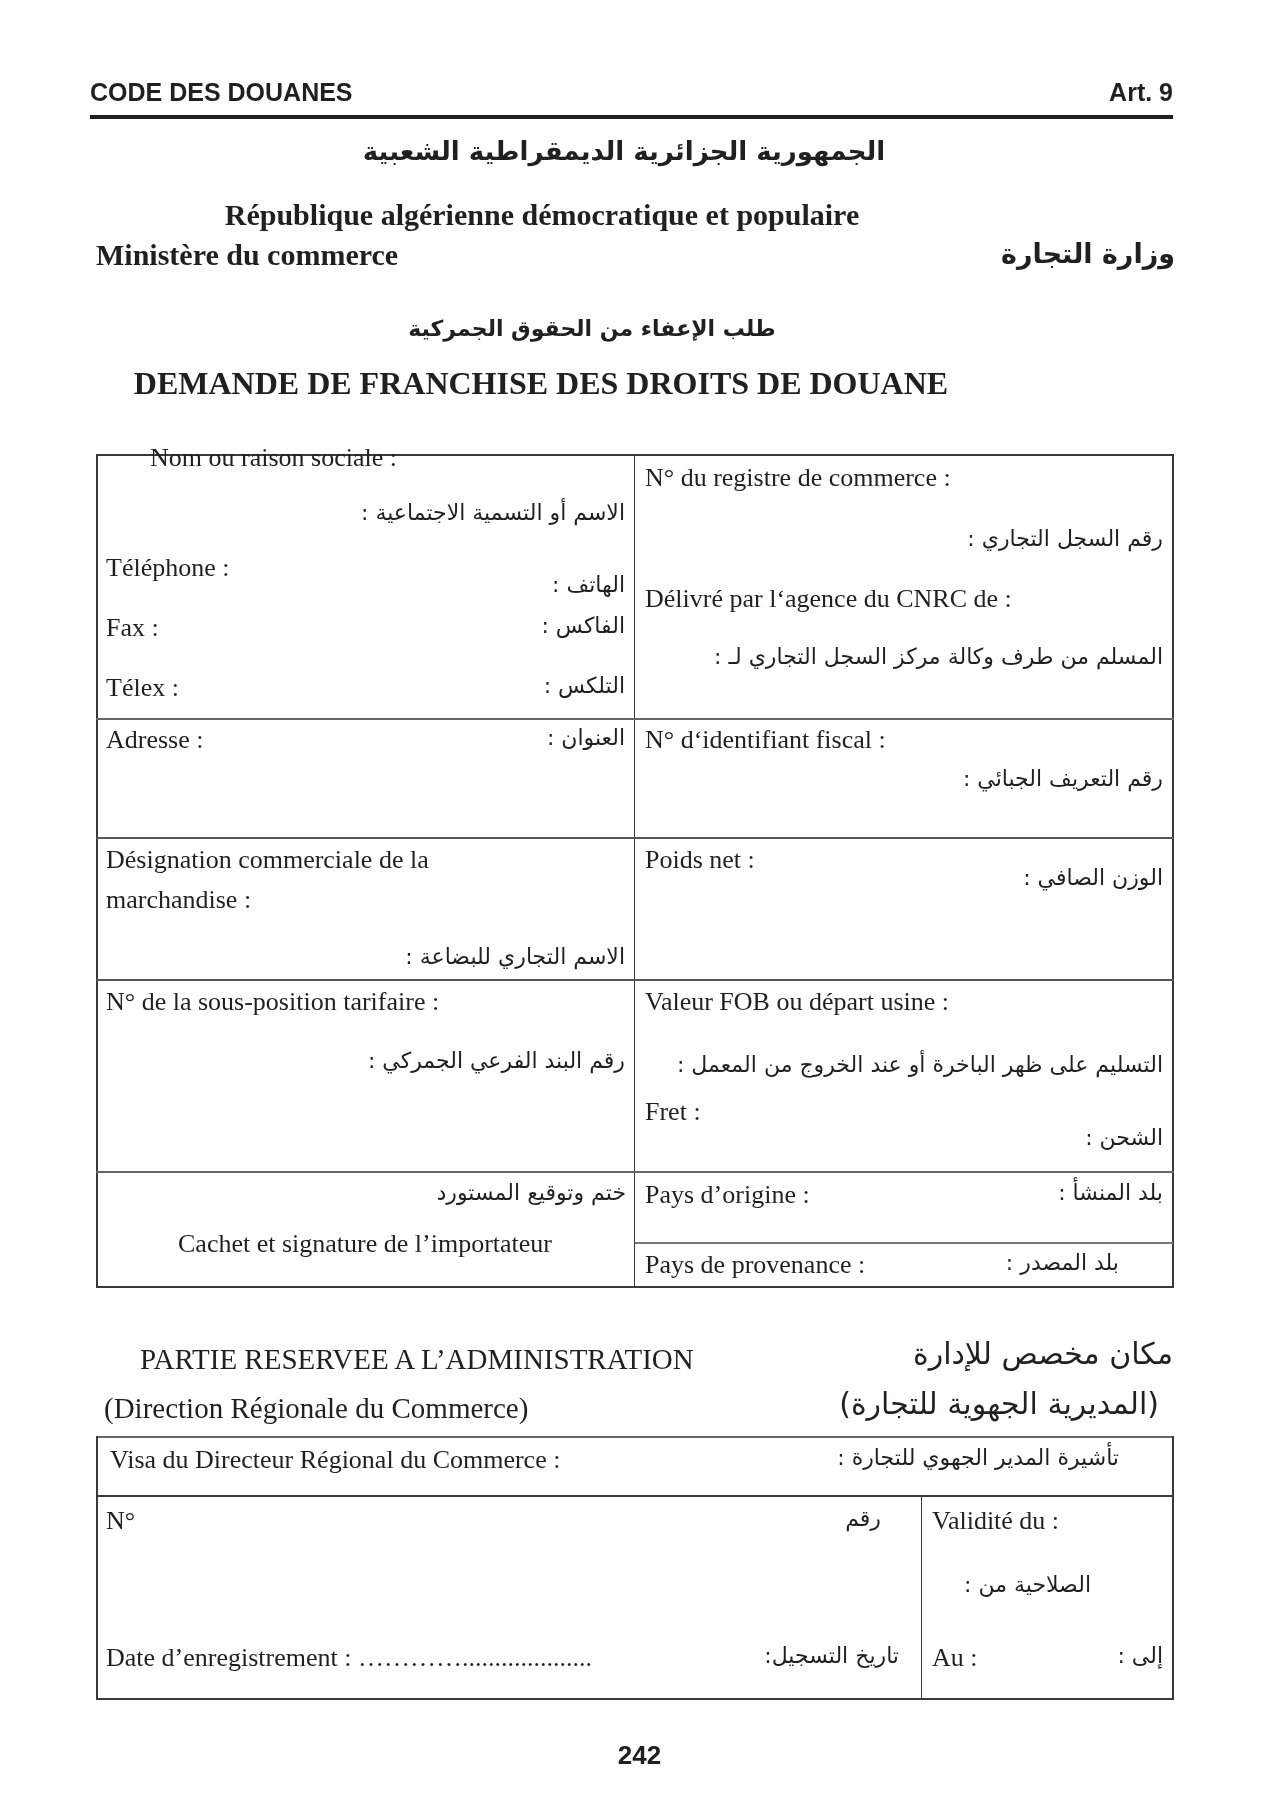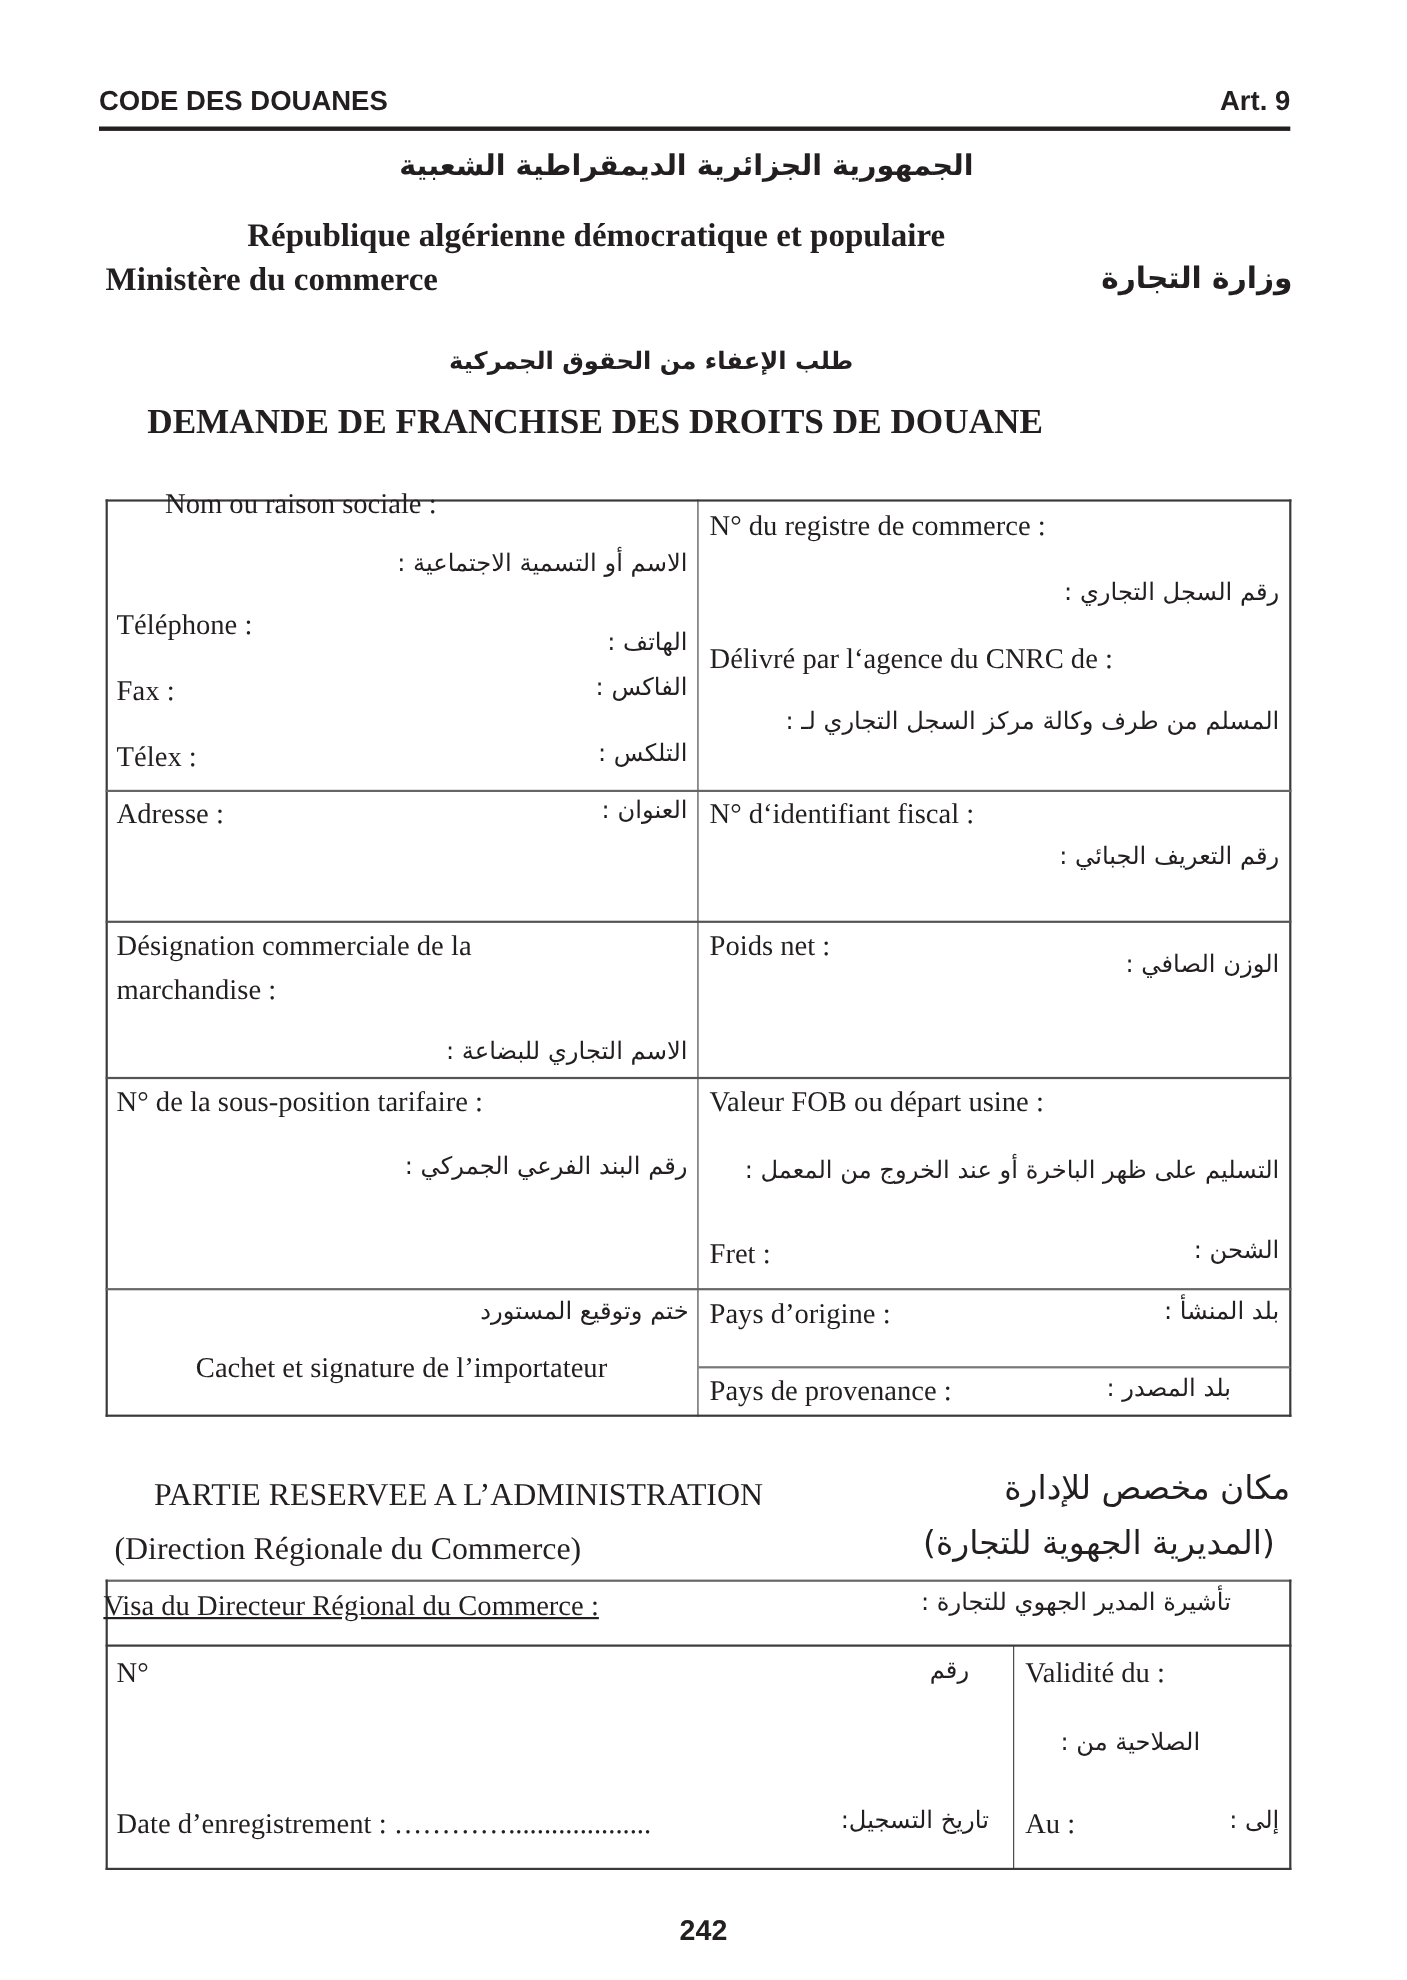--- a/index.html
+++ b/index.html
@@ -64,21 +64,21 @@
 <div class="abs lbl" style="left:106px;top:845px;">Désignation commerciale de la</div>
 <div class="abs lbl" style="left:106px;top:885px;">marchandise :</div>
 <div class="abs ar arl" style="right:654px;top:944px;">الاسم التجاري للبضاعة :</div>
 <div class="abs lbl" style="left:645px;top:845px;">Poids net :</div>
 <div class="abs ar arl" style="right:116px;top:845px;margin-top:20px;">الوزن الصافي :</div>
 
 <div class="abs lbl" style="left:106px;top:987px;">N° de la sous-position tarifaire :</div>
 <div class="abs ar arl" style="right:654px;top:1048px;">رقم البند الفرعي الجمركي :</div>
 <div class="abs lbl" style="left:645px;top:987px;">Valeur FOB ou départ usine :</div>
 <div class="abs ar arl" style="right:116px;top:1052px;">التسليم على ظهر الباخرة أو عند الخروج من المعمل :</div>
-<div class="abs lbl" style="left:645px;top:1125px;text-align:center;">Fret :</div>
+<div class="abs lbl" style="left:645px;top:1097px;text-align:center;">Fret :</div>
 <div class="abs ar arl" style="right:116px;top:1125px;">الشحن :</div>
 
 <div class="abs ar arl" style="left:88px;width:538px;text-align:right;top:1180px;">ختم وتوقيع المستورد</div>
 <div class="abs lbl" style="left:96px;width:538px;text-align:center;top:1229px;">Cachet et signature de l’importateur</div>
 <div class="abs lbl" style="left:645px;top:1180px;">Pays d’origine :</div>
 <div class="abs ar arl" style="right:116px;top:1180px;">بلد المنشأ :</div>
 <div class="abs lbl" style="left:645px;top:1250px;">Pays de provenance :</div>
 <div class="abs ar arl" style="right:160px;top:1250px;">بلد المصدر :</div>
 
 <div class="abs serif" style="left:140px;top:1343px;font-size:29px;">PARTIE RESERVEE A L’ADMINISTRATION</div>
@@ -88,21 +88,21 @@
 
 <div>
   <div class="line" style="left:96px;top:1436px;width:1078px;height:2px;background:#666;"></div>
   <div class="line" style="left:96px;top:1495px;width:1078px;height:2px;"></div>
   <div class="line" style="left:96px;top:1698px;width:1078px;height:2px;"></div>
   <div class="line" style="left:96px;top:1436px;width:2px;height:264px;"></div>
   <div class="line" style="left:1172px;top:1436px;width:2px;height:264px;"></div>
   <div class="line" style="left:921px;top:1496px;width:1px;height:203px;"></div>
 </div>
 
-<div class="abs lbl" style="left:94px;top:1445px;text-decoration:underline;">Visa du Directeur Régional du Commerce :</div>
+<div class="abs lbl" style="left:110px;top:1445px;">Visa du Directeur Régional du Commerce :</div>
 <div class="abs ar arl" style="right:160px;top:1445px;">تأشيرة المدير الجهوي للتجارة :</div>
 <div class="abs lbl" style="left:106px;top:1506px;">N°</div>
 <div class="abs ar arl" style="right:398px;top:1506px;">رقم</div>
 <div class="abs lbl" style="left:106px;top:1643px;">Date d’enregistrement : …………....................</div>
 <div class="abs ar arl" style="right:380px;top:1643px;">تاريخ التسجيل:</div>
 <div class="abs lbl" style="left:932px;top:1506px;">Validité du :</div>
 <div class="abs ar arl" style="right:188px;top:1572px;">الصلاحية من :</div>
 <div class="abs lbl" style="left:932px;top:1643px;">Au :</div>
 <div class="abs ar arl" style="right:116px;top:1643px;">إلى :</div>
 

